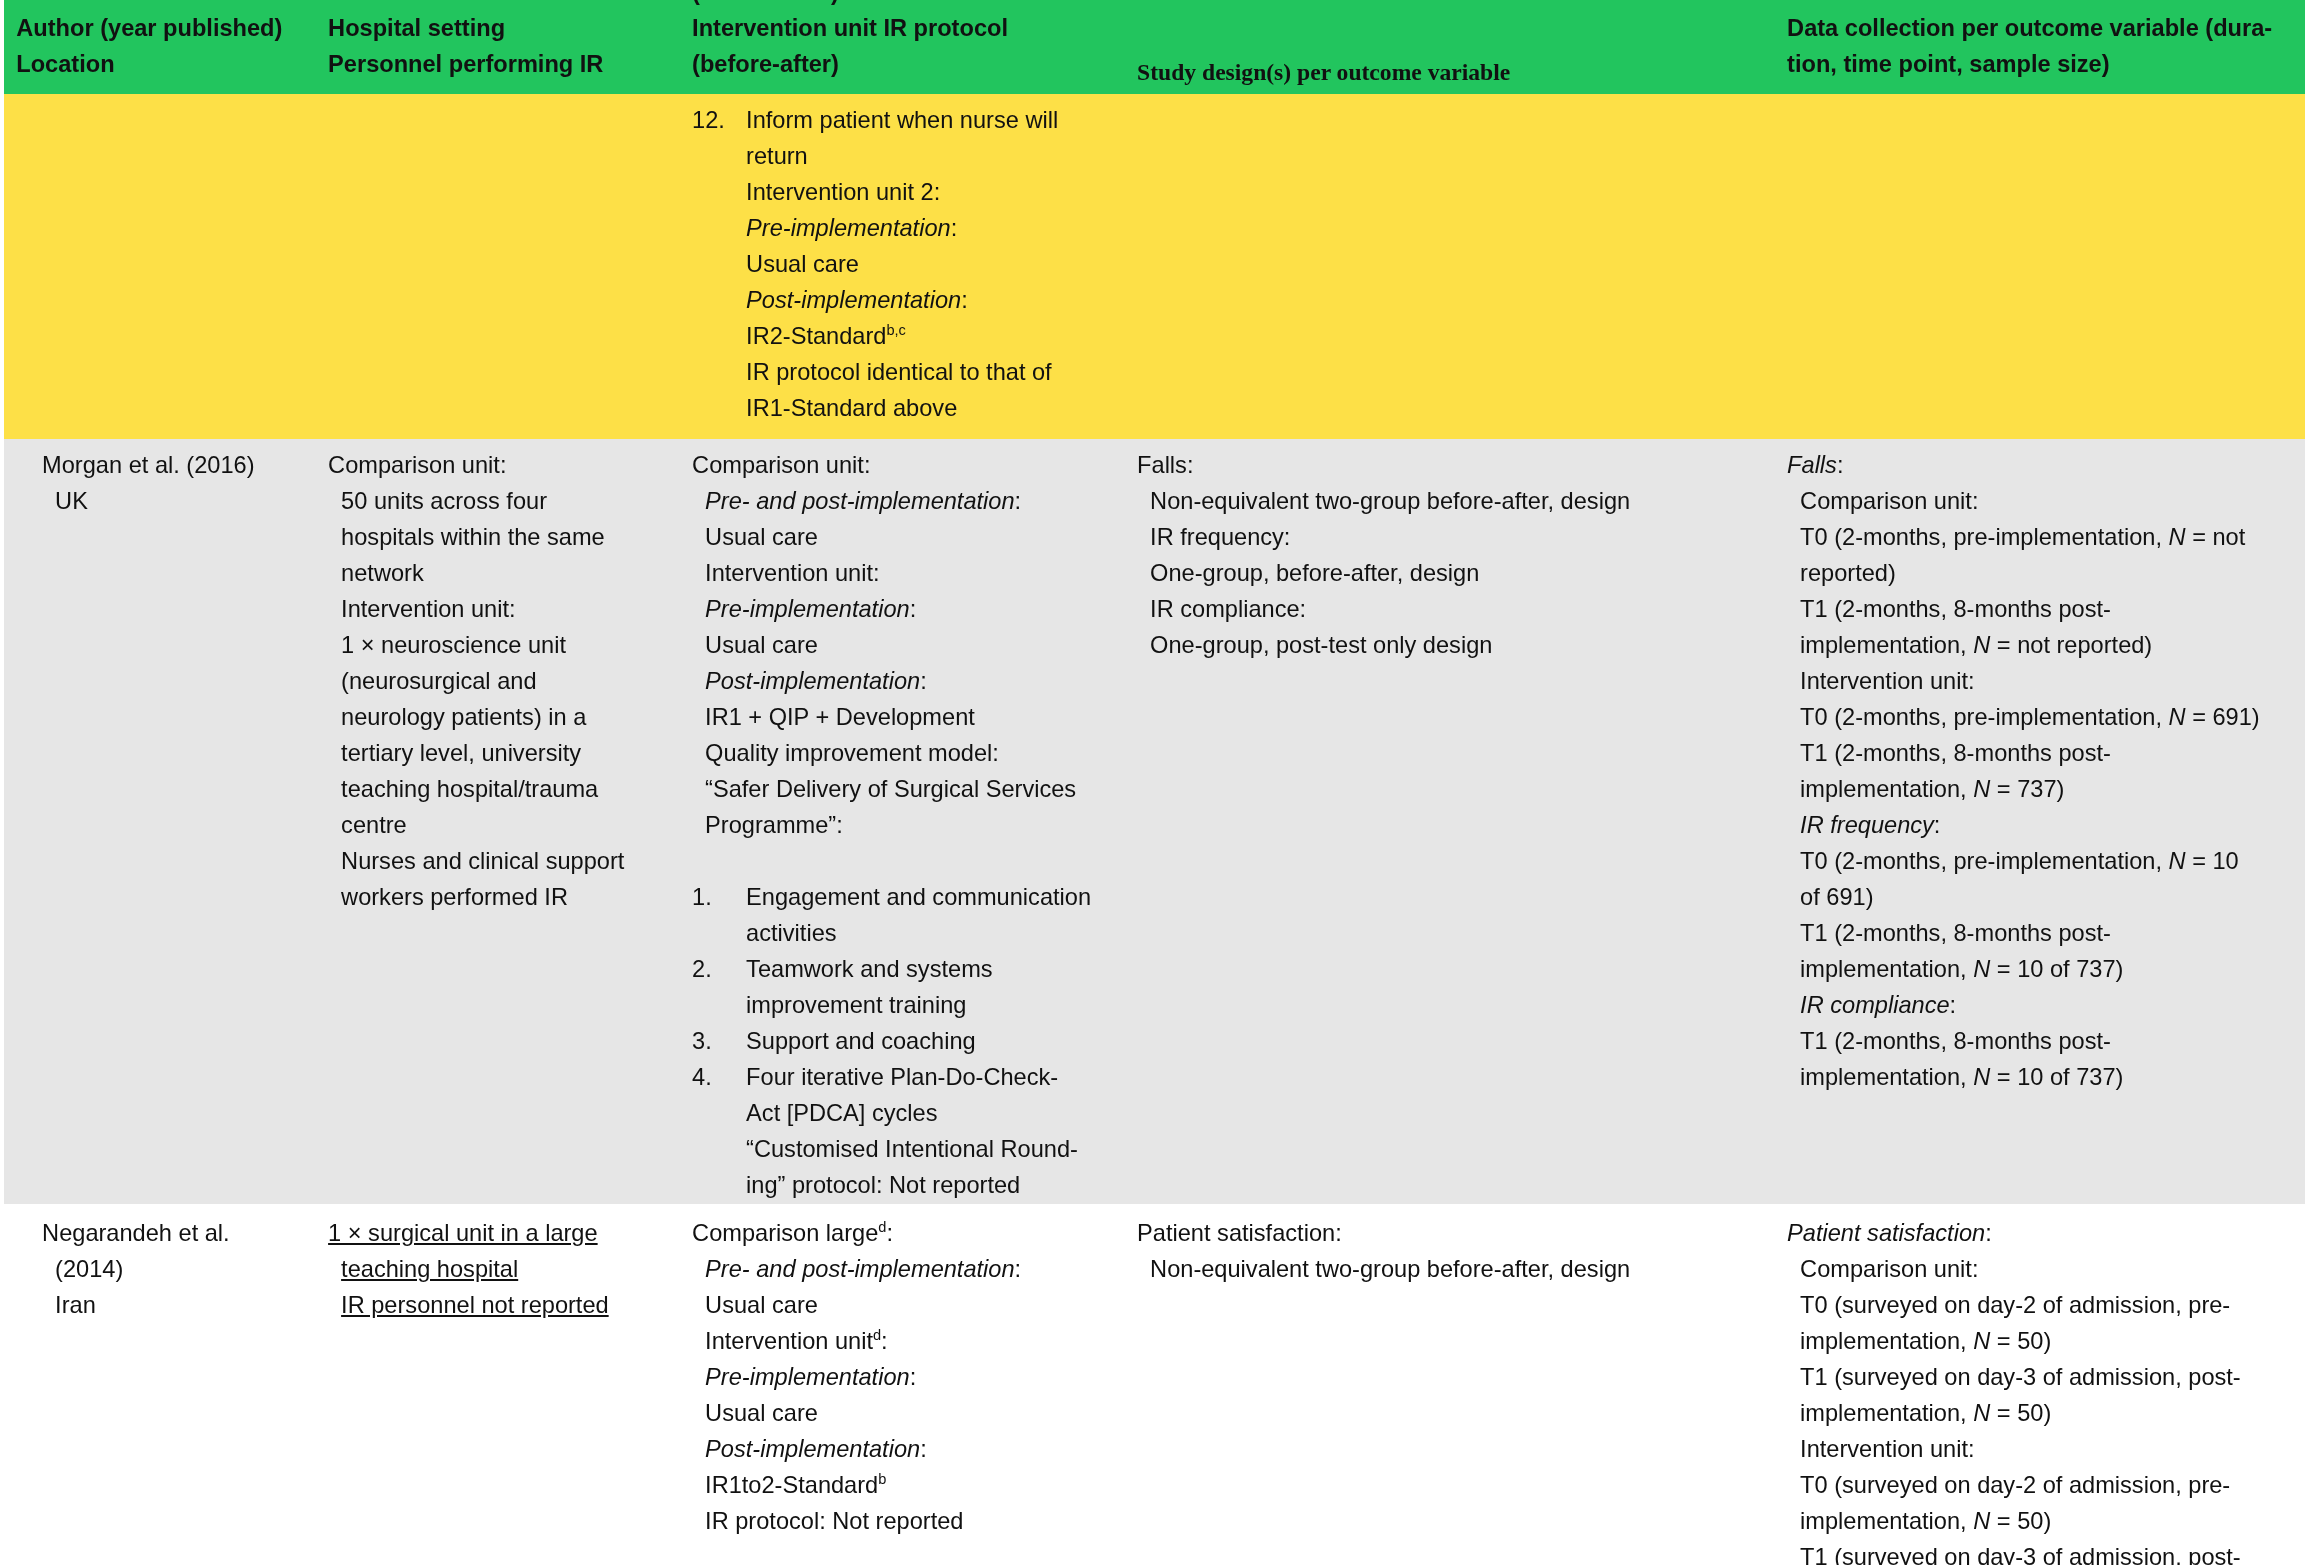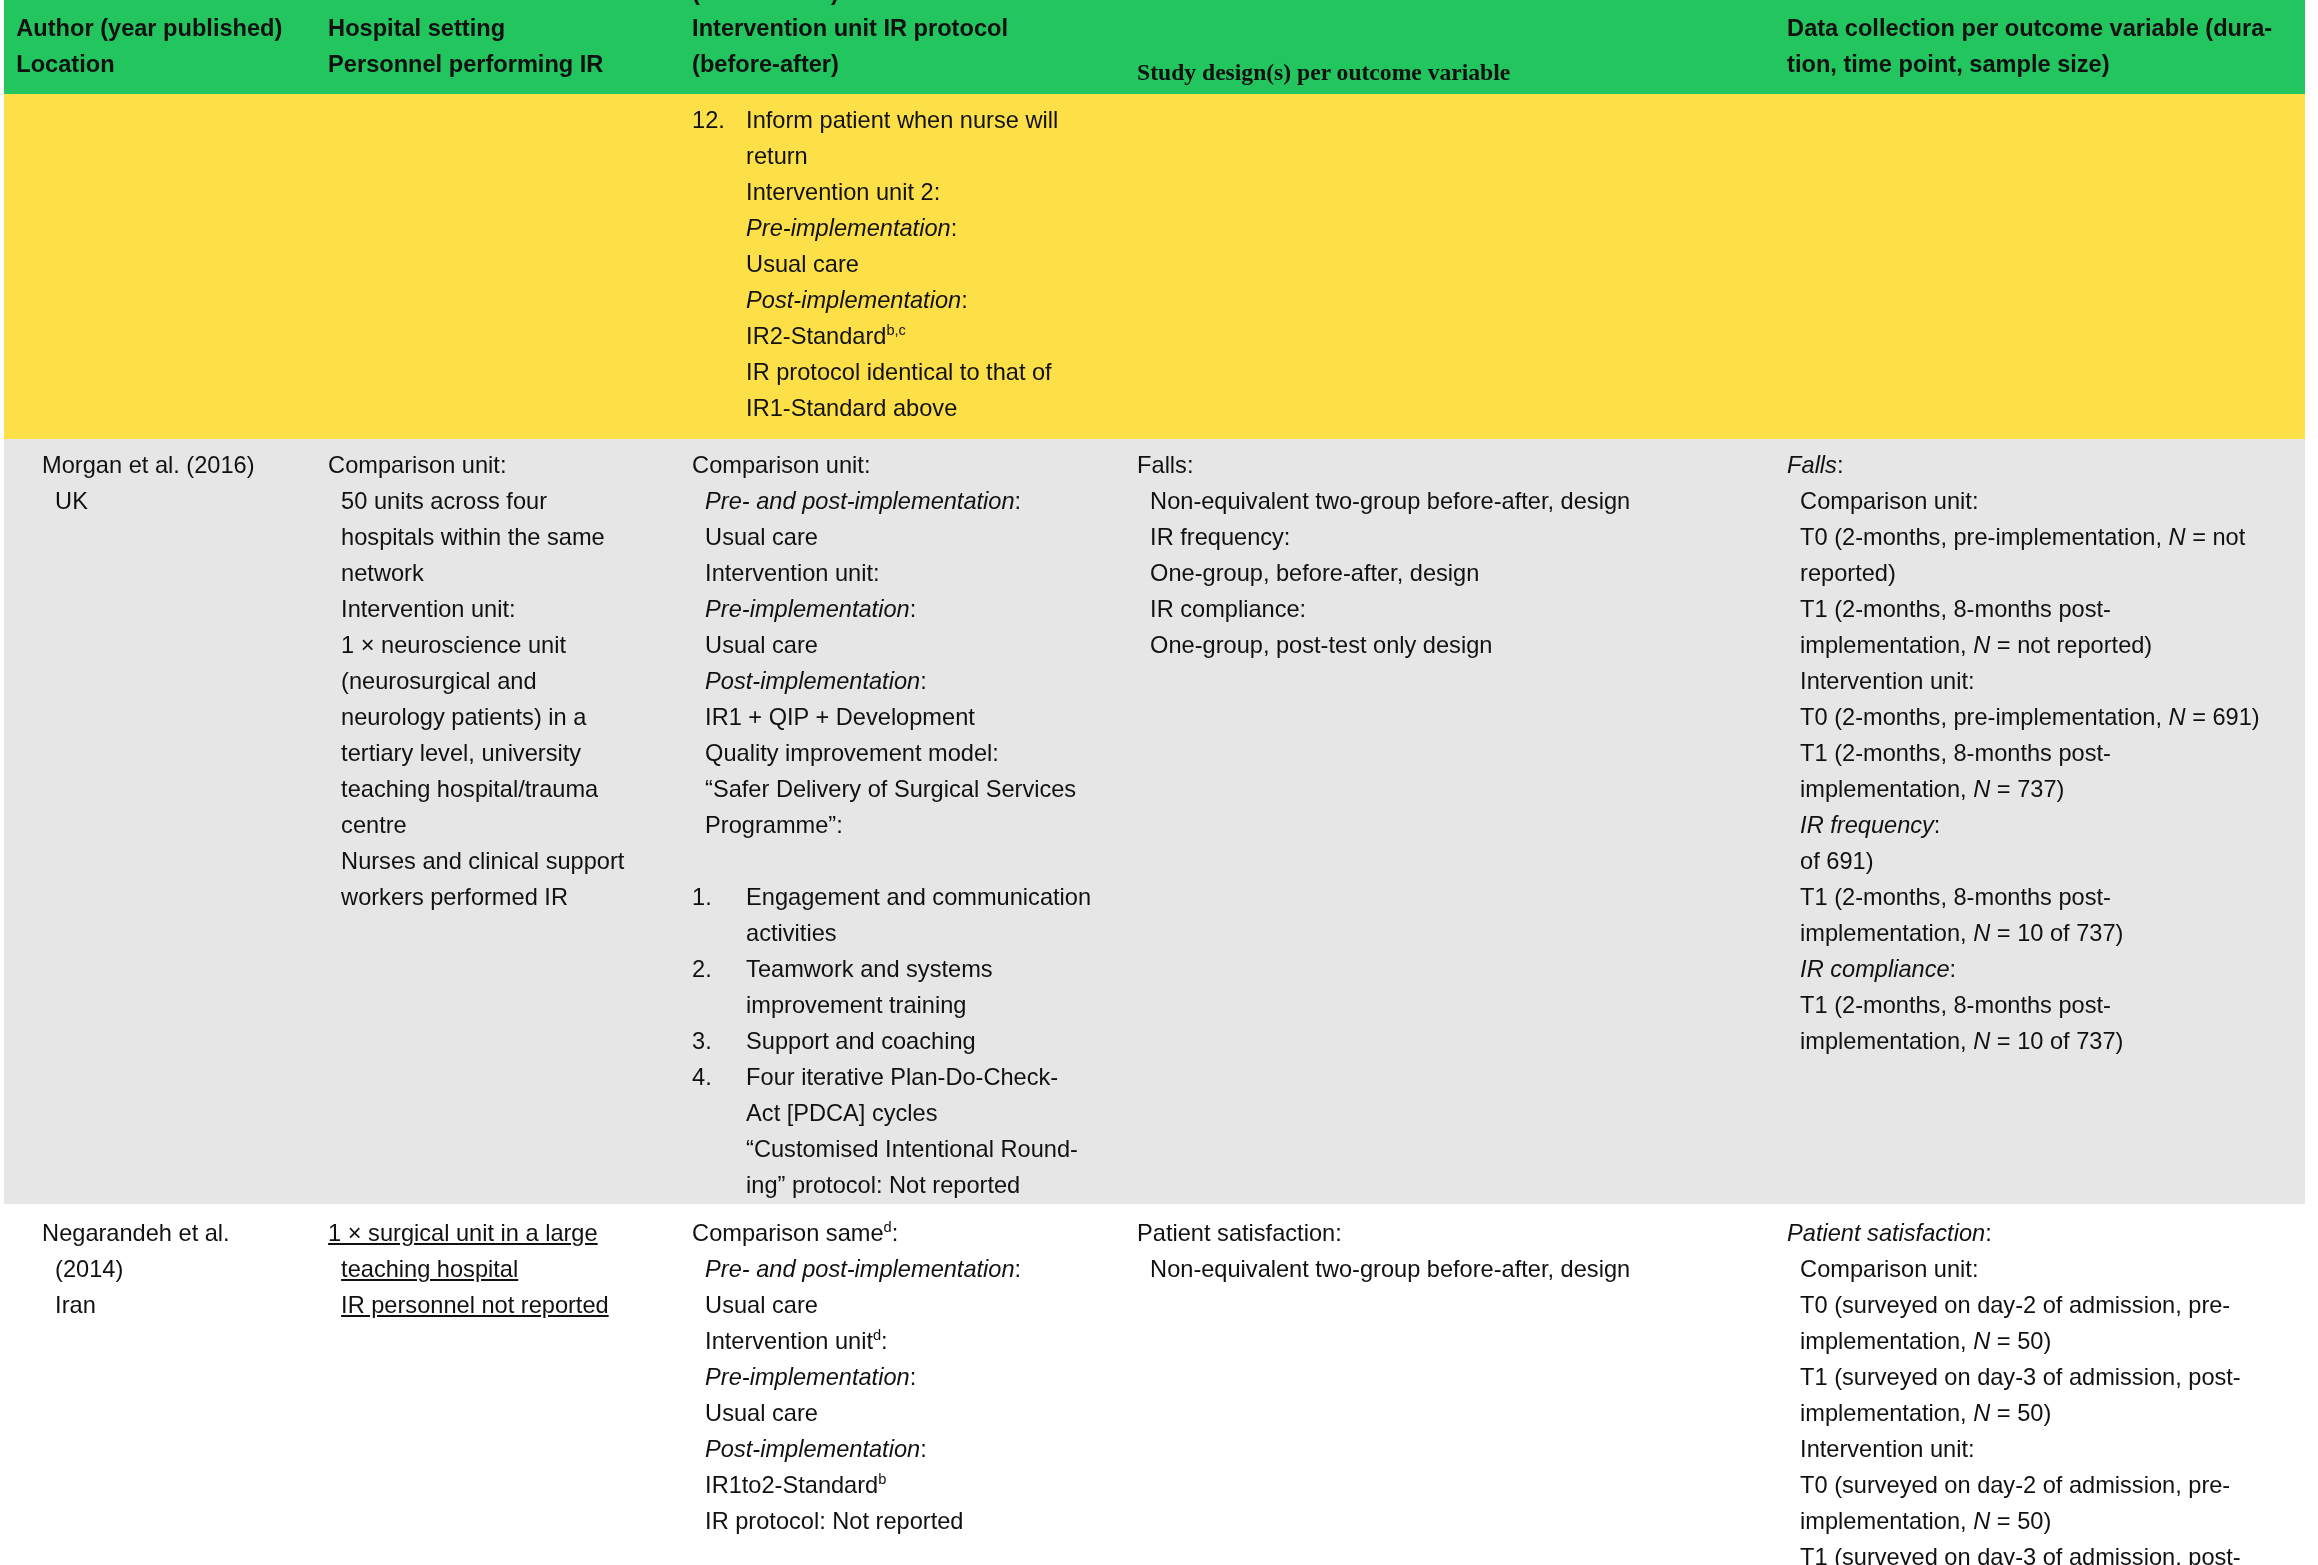--- a/index.html
+++ b/index.html
@@ -130,20 +130,21 @@
         <span class="ln">Comparison unit:</span>
         <span class="ln">T0 (2-months, pre-implementation, <span class="it">N</span> = not</span>
         <span class="ln">reported)</span>
         <span class="ln">T1 (2-months, 8-months post-</span>
         <span class="ln">implementation, <span class="it">N</span> = not reported)</span>
         <span class="ln">Intervention unit:</span>
         <span class="ln">T0 (2-months, pre-implementation, <span class="it">N</span> = 691)</span>
         <span class="ln">T1 (2-months, 8-months post-</span>
         <span class="ln">implementation, <span class="it">N</span> = 737)</span>
         <span class="ln"><span class="it">IR frequency</span>:</span>
+        <span class="ln">T0 (2-months, pre-implementation, <span class="it">N</span> = 10</span>
         <span class="ln">of 691)</span>
         <span class="ln">T1 (2-months, 8-months post-</span>
         <span class="ln">implementation, <span class="it">N</span> = 10 of 737)</span>
         <span class="ln"><span class="it">IR compliance</span>:</span>
         <span class="ln">T1 (2-months, 8-months post-</span>
         <span class="ln">implementation, <span class="it">N</span> = 10 of 737)</span>
       </div>
   </div>
 </div>
 
@@ -154,21 +155,21 @@
     <span class="ln ind">Iran</span>
   </div>
   <div class="cell" style="left:324px; top:11.4px;text-decoration:underline;">
     <span class="ln">1 × surgical unit in a large</span>
     <div class="ind" id="r2-setting">
         <span class="ln">teaching hospital</span>
         <span class="ln">IR personnel not reported</span>
       </div>
   </div>
   <div class="cell" style="left:688px; top:11.4px;">
-    <span class="ln"><span>Comparison same</span><sup>d</sup>:</span>
+    <span class="ln"><span>Comparison large</span><sup>d</sup>:</span>
     <div class="ind" id="r2-protocol-lines">
         <span class="ln"><span class="it">Pre- and post-implementation</span>:</span>
         <span class="ln"><span>Usual care</span></span>
         <span class="ln"><span>Intervention unit</span><sup>d</sup>:</span>
         <span class="ln"><span class="it">Pre-implementation</span>:</span>
         <span class="ln"><span>Usual care</span></span>
         <span class="ln"><span class="it">Post-implementation</span>:</span>
         <span class="ln"><span>IR1to2-Standard</span><sup>b</sup></span>
         <span class="ln"><span>IR protocol: Not reported</span></span>
       </div>

